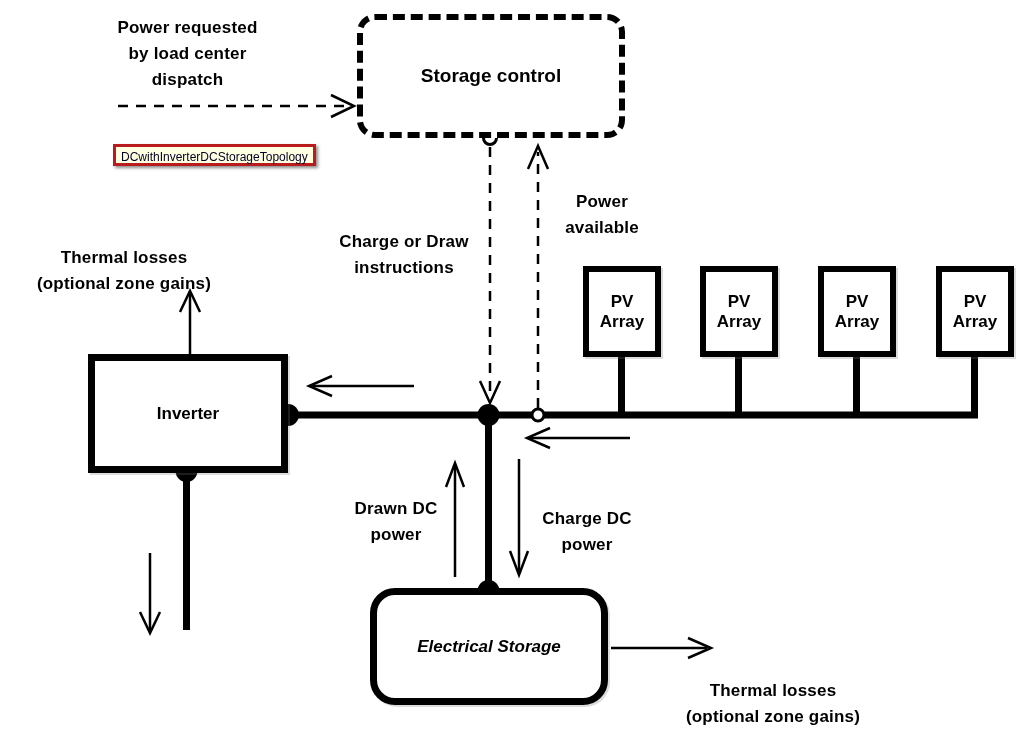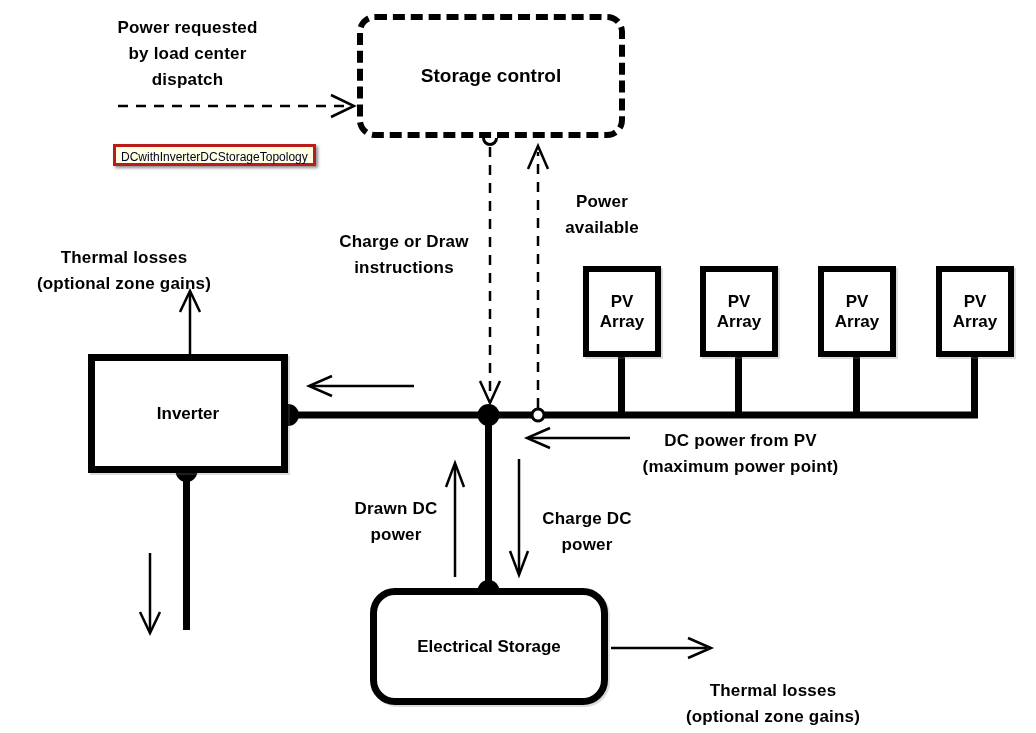--- a/index.html
+++ b/index.html
@@ -22,20 +22,21 @@
   }
   #inverter{
     left:88px;top:354px;width:200px;height:119px;
     border:7px solid #000;font-size:17px;
     box-shadow:2px 2px 0 rgba(120,120,120,0.25);
   }
   #electrical-storage{
     left:370px;top:588px;width:238px;height:117px;
     border:7px solid #000;border-radius:25px;font-size:17px;
     box-shadow:2px 2px 0 rgba(120,120,120,0.25);
+    font-style:italic;
   }
   .pv{
     top:266px;width:78px;height:91px;border:6px solid #000;
     font-size:17px;line-height:20px;
     box-shadow:2px 2px 0 rgba(120,120,120,0.25);
     align-items:center;
   }
   #pv1{left:583px;} #pv2{left:700px;} #pv3{left:818px;} #pv4{left:936px;}
   #connector-layer{position:absolute;left:0;top:0;width:1036px;height:733px;}
   #tooltip{
@@ -119,22 +120,20 @@
 
   <div class="lbl" style="left:95px;top:15px;width:185px;">Power requested
 by load center
 dispatch</div>
   <div class="lbl" style="left:318px;top:202px;width:172px;margin-top:27px;">Charge or Draw
 instructions</div>
   <div class="lbl" style="left:552px;top:189px;width:100px;">Power
 available</div>
   <div class="lbl" style="left:18px;top:245px;width:212px;">Thermal losses
 (optional zone gains)</div>
-  <div class="lbl" style="left:618px;top:428px;width:245px;">DC power from PV
-(maximum power point)</div>
   <div class="lbl" style="left:344px;top:496px;width:104px;">Drawn DC
 power</div>
   <div class="lbl" style="left:530px;top:506px;width:114px;">Charge DC
 power</div>
   <div class="lbl" style="left:658px;top:678px;width:230px;">Thermal losses
 (optional zone gains)</div>
 
   <div id="tooltip">
     <span>DCwithInverterDCStorageTopology</span>
   </div>

